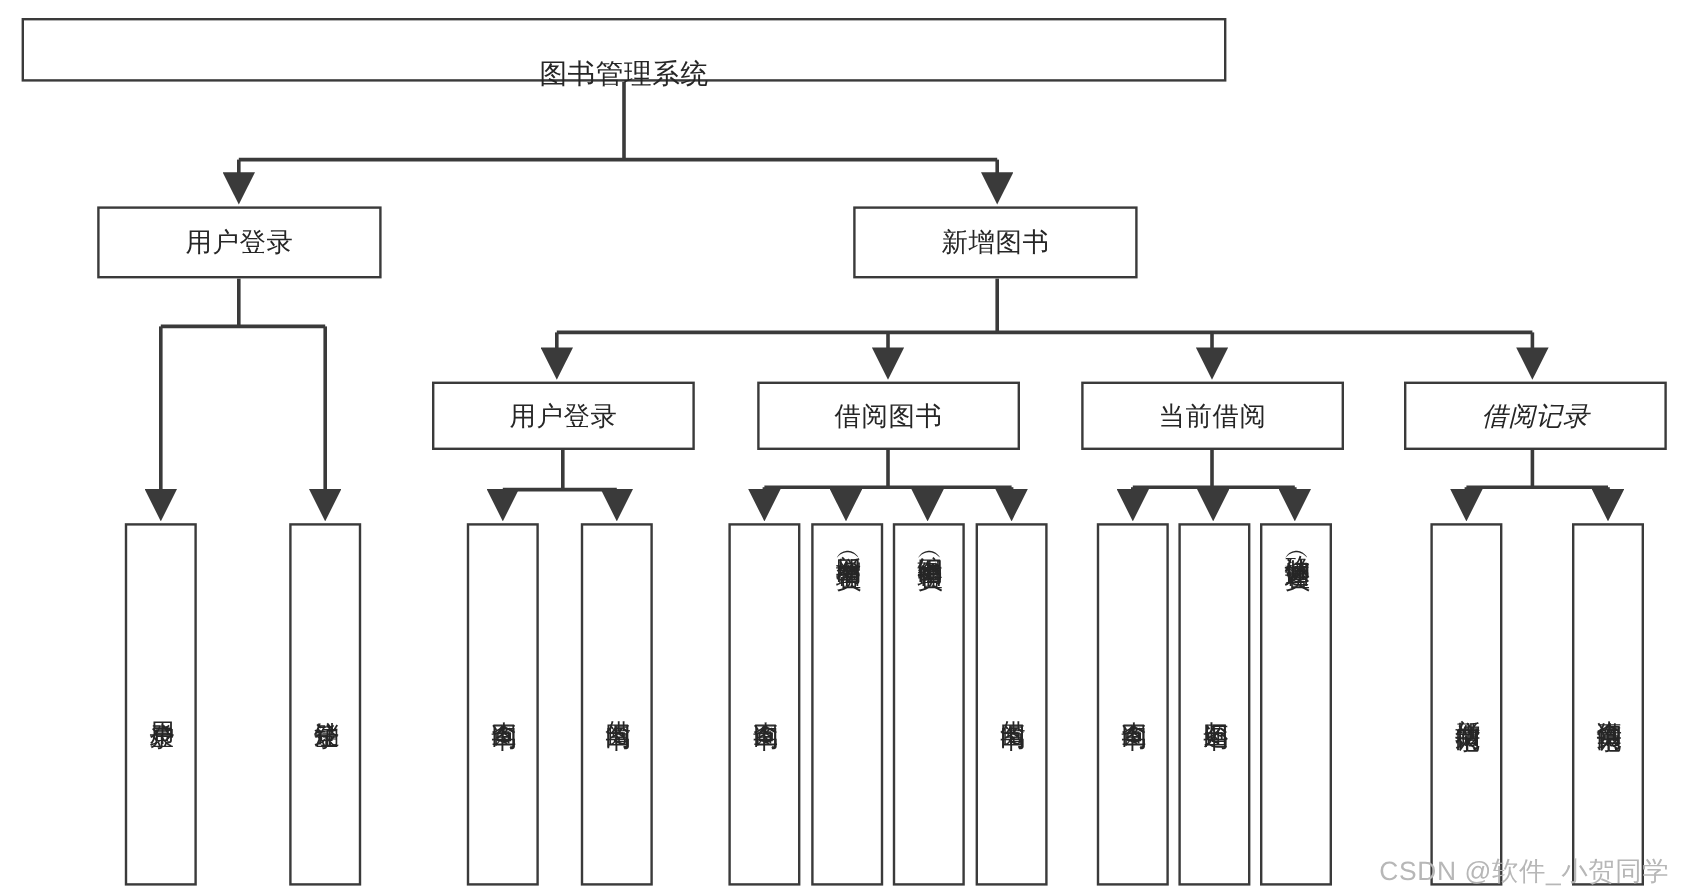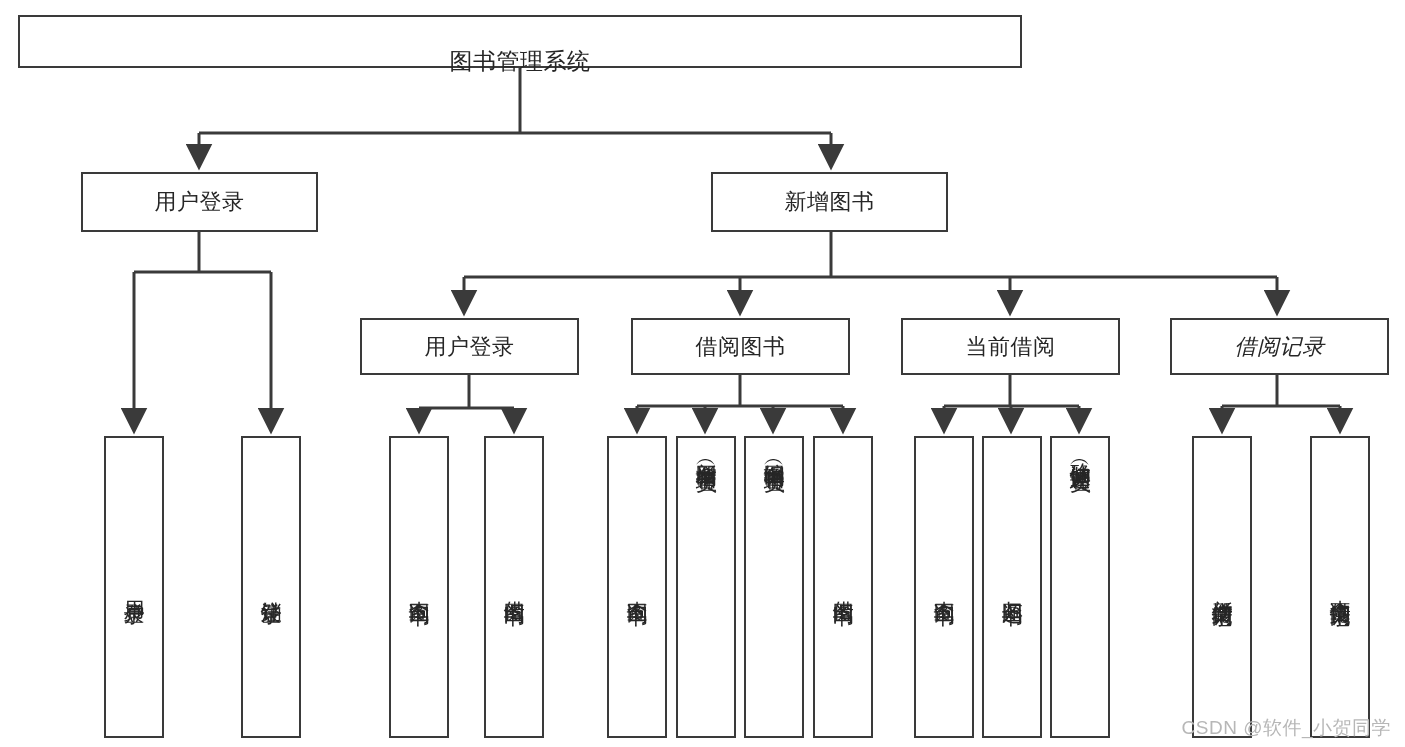--- a/index.html
+++ b/index.html
@@ -61,21 +61,21 @@
     white-space: nowrap;
   }
   .node.vert.centerv {
     align-items: center;
     padding-top: 0;
   }
   #watermark {
     position: absolute;
     right: 14px;
     bottom: 6px;
-    font-size: 19px;
+    font-size: 22px;
     color: #b7b7b7;
     letter-spacing: 0.5px;
     white-space: nowrap;
   }
 </style>
 </head>
 <body>
 
 <div id="canvas">
 

